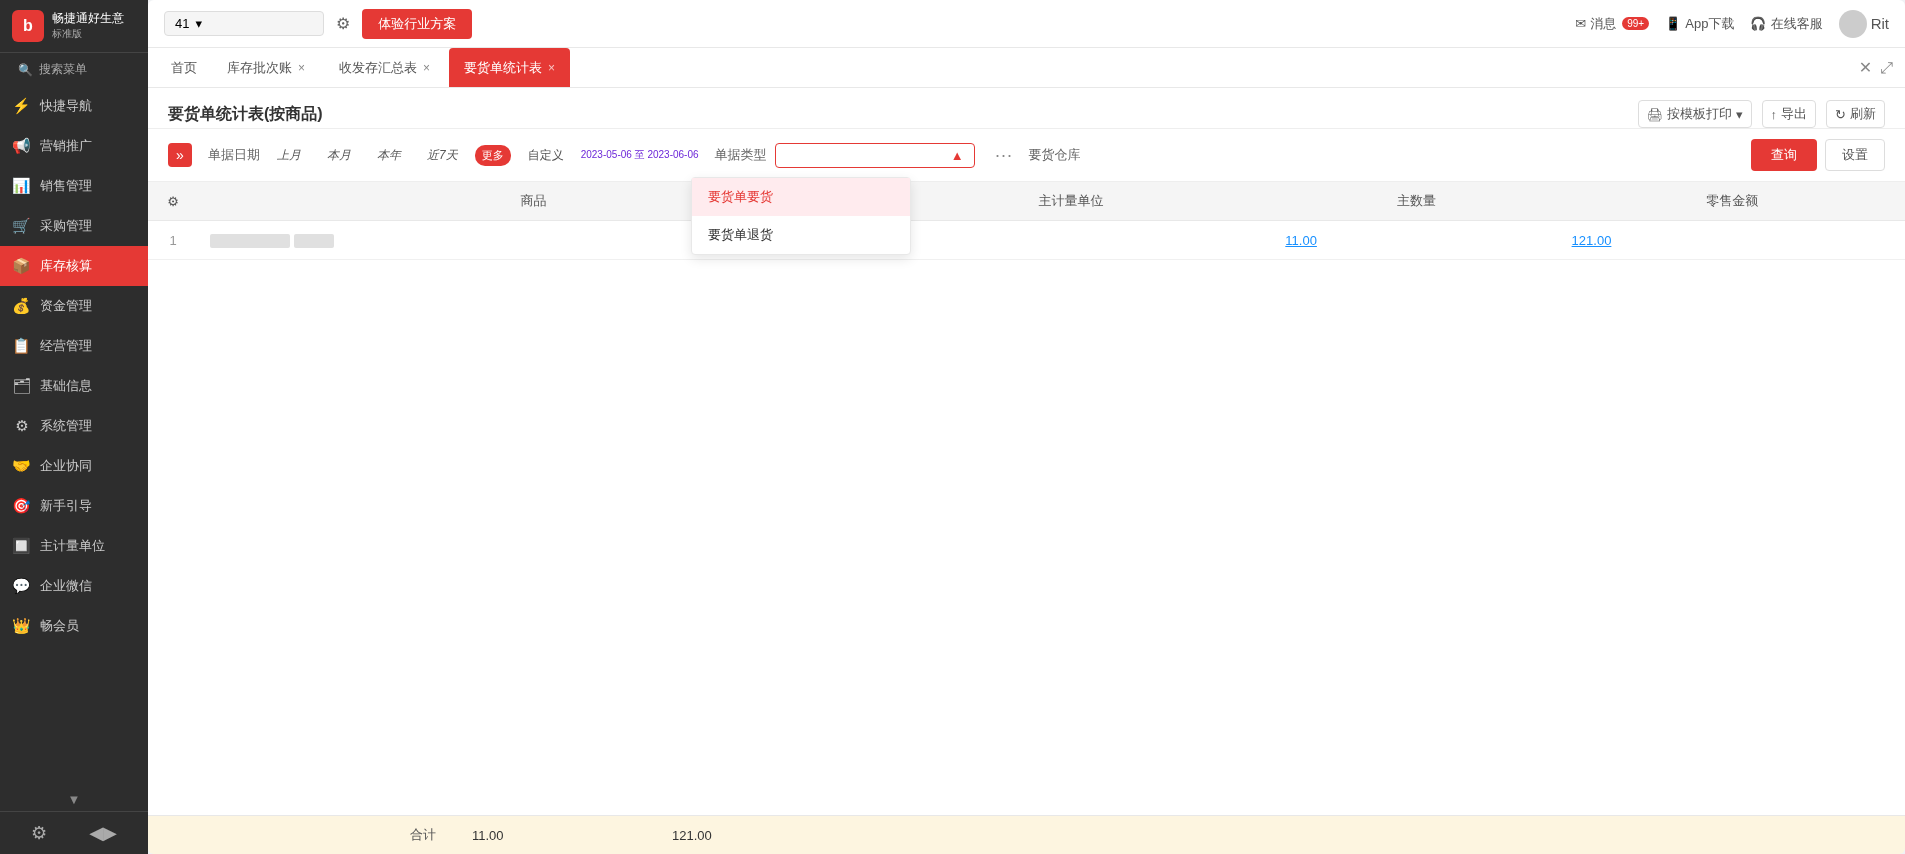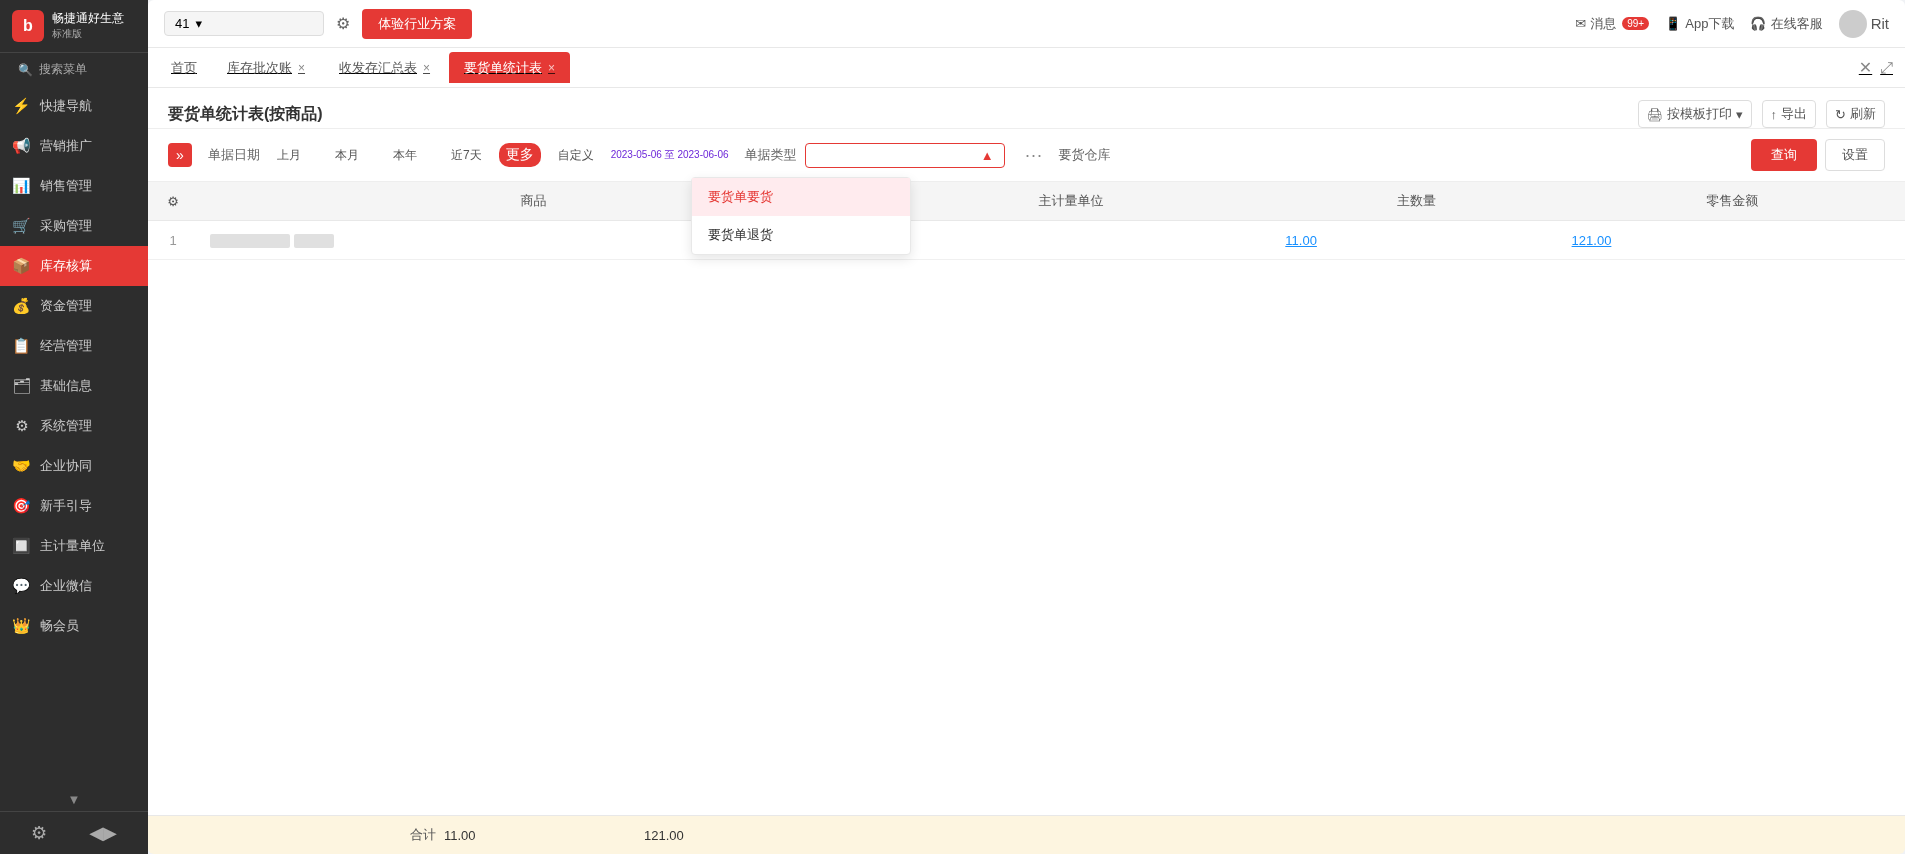--- a/index.html
+++ b/index.html
@@ -94,26 +94,25 @@
       background: #e53935; color: #fff; border-radius: 10px;
       font-size: 10px; padding: 1px 5px; margin-left: 2px;
     }
     .avatar { width: 28px; height: 28px; background: #ccc; border-radius: 50%; }
     .user-name { font-size: 15px; color: #555; }
 
     
     .tabs {
       background: #fff;
       height: 40px;
-      display: flex; align-items: center;
+      display: flex; 
       padding: 0 12px;
       border-bottom: 1px solid #e8e8e8;
       flex-shrink: 0;
       gap: 4px;
-      text-decoration: underline;
     }
     .tab {
       padding: 6px 14px;
       border-radius: 4px 4px 0 0;
       cursor: pointer;
       font-size: 13px;
       color: #555;
       display: flex; align-items: center; gap: 6px;
       border: 1px solid transparent;
       border-bottom: none;
@@ -153,26 +152,26 @@
       position: relative;
     }
     .filter-expand-btn {
       width: 24px; height: 24px;
       background: #e53935; color: #fff;
       border-radius: 4px; display: flex; align-items: center; justify-content: center;
       cursor: pointer; font-size: 14px; flex-shrink: 0;
     }
     .filter-group { display: flex; align-items: center; gap: 8px; font-size: 13px; }
     .filter-label { color: #666; white-space: nowrap; }
-    .date-shortcuts { display: flex; gap: 16px; }
+    .date-shortcuts { display: flex; gap: 8px; font-style: italic; }
     .date-btn {
       padding: 3px 8px; border-radius: 3px; cursor: pointer;
       font-size: 12px; color: #555; border: 1px solid transparent;
     }
-    .date-btn.hot { background: #e53935; color: #fff; border-radius: 10px; padding: 2px 6px; font-size: 14px; }
+    .date-btn.hot { background: #e53935; color: #fff; border-radius: 10px; padding: 2px 6px; font-size: 11px; }
     .date-range { font-size: 10px; color: #6d28d9; text-align: center; }
 
     .filter-select {
       display: flex; align-items: center; gap: 4px;
       border: 1px solid #e53935; border-radius: 4px;
       padding: 4px 10px; min-width: 200px; cursor: pointer;
       font-size: 13px; background: #fff; color: #333;
     }
     .filter-select-arrow { color: #e53935; margin-left: auto; }
 
@@ -233,20 +232,21 @@
     .td-link { color: #1890ff; text-decoration: underline; cursor: pointer; }
 
     
     .table-footer {
       background: #fdf5e0;
       padding: 10px 12px;
       display: flex; align-items: center;
       font-size: 13px; color: #333;
       border-top: 1px solid #e8e8e8;
       flex-shrink: 0;
+      gap: 28px;
     }
     .footer-label { padding-left: 250px; color: #555; margin-right: 8px; }
     .footer-values { display: flex; gap: 120px; }
     .footer-val { min-width: 80px; }
   </style>
 </head>
 <body>
 
 <div class="sidebar">
   <div class="sidebar-logo">

